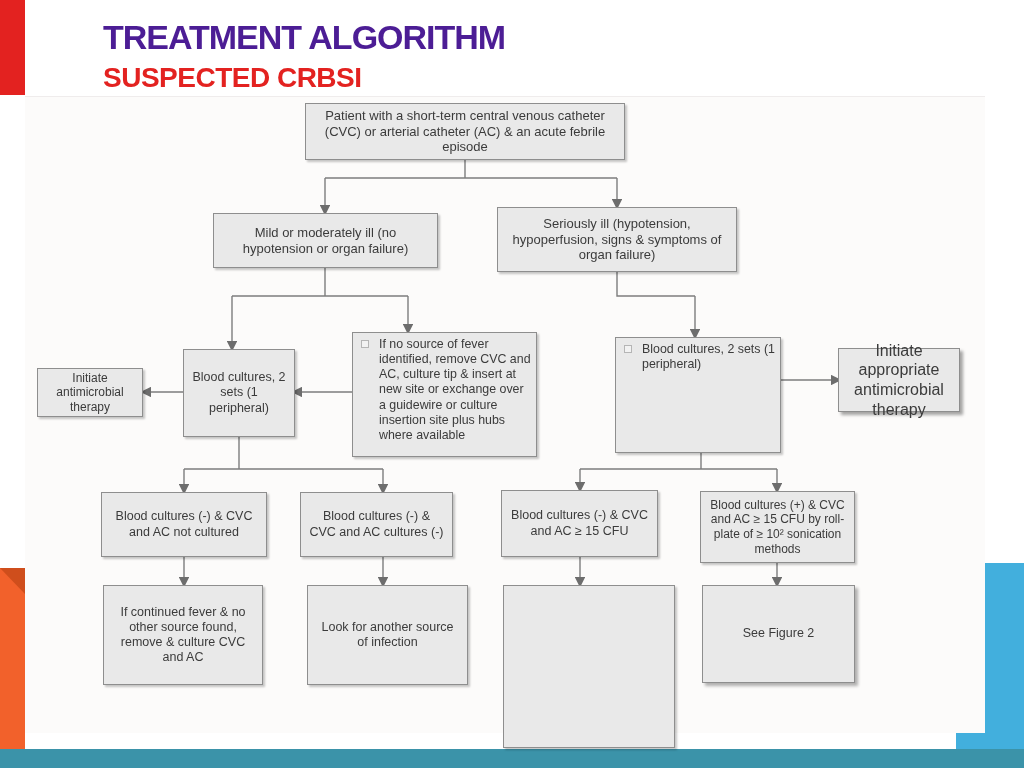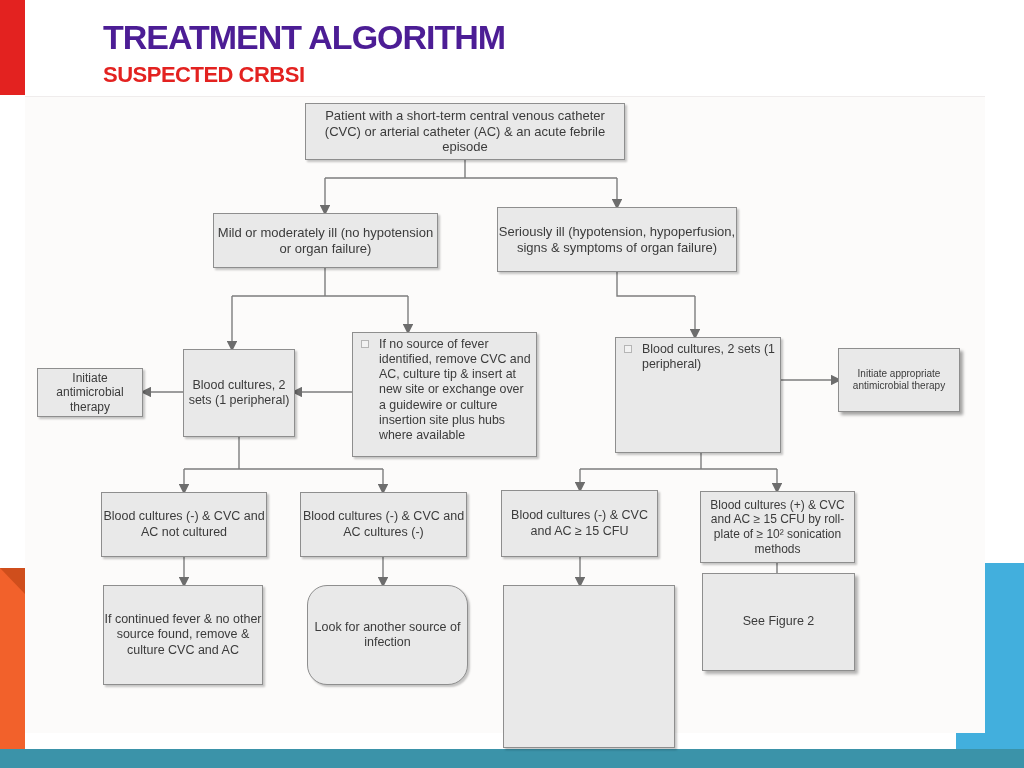--- a/index.html
+++ b/index.html
@@ -25,59 +25,59 @@
   .teal-wedge{left:0;top:738px;width:26px;height:14px;background:var(--teal);
     clip-path:polygon(0 0,100% 100%,0 100%);}
   .bar-sky-right{left:956px;top:563px;width:68px;height:205px;background:var(--sky);}
   
   .title{
     position:absolute;left:103px;top:18px;margin:0;
     font-size:34px;font-weight:bold;color:#4c1d95;letter-spacing:-1px;
   }
   .subtitle{
     position:absolute;left:103px;top:62px;margin:0;
-    font-size:22px;font-weight:bold;color:var(--red);letter-spacing:-0.5px;
+    font-size:28px;font-weight:bold;color:var(--red);letter-spacing:-0.5px;
   }
   
   .chart-bg{position:absolute;left:25px;top:96px;width:960px;height:637px;
     background:#fcfbfa;border-top:1px solid #efecec;}
   svg.connectors{position:absolute;left:0;top:0;width:1024px;height:768px;}
   .node{
     position:absolute;background:var(--box-fill);
     border:1.6px solid var(--box-border);
     color:var(--text);font-size:12.5px;line-height:1.22;
     display:flex;align-items:center;justify-content:center;text-align:center;
-    padding:2px 0;box-shadow:2px 2px 2px rgba(0,0,0,0.22);
+    padding:2px 8px;box-shadow:2px 2px 2px rgba(0,0,0,0.22);
   }
   .node.bullets{align-items:flex-start;justify-content:flex-start;text-align:left;padding:4px 5px 5px 7px;}
   .bullet-list{display:flex;flex-direction:column;gap:1px;width:100%;}
   .bullet-item{display:flex;align-items:flex-start;}
   .bullet-square{
     flex:none;width:8px;height:8px;margin:3px 10px 0 1px;
     background:#f2f2f2;border:1px solid #b5b5b5;
   }
   .italic{font-style:italic;}
   .para{display:block;}
   
   #n-patient{left:305px;top:103px;width:320px;height:57px;font-size:13px;}
   #n-mild{left:213px;top:213px;width:225px;height:55px;font-size:13px;}
   #n-serious{left:497px;top:207px;width:240px;height:65px;font-size:13px;}
   #n-consider{left:37px;top:368px;width:106px;height:49px;font-size:12px;}
   #n-blood{left:183px;top:349px;width:112px;height:88px;}
   #n-nosource{left:352px;top:332px;width:185px;height:125px;font-size:12.4px;}
   #n-serious-actions{left:615px;top:337px;width:166px;height:116px;font-size:12.4px;}
-  #n-initiate{left:838px;top:348px;width:122px;height:64px;font-size:10px;box-shadow:3px 3px 3px rgba(0,0,0,0.35);}
+  #n-initiate{left:838px;top:348px;width:122px;height:64px;font-size:16px;box-shadow:3px 3px 3px rgba(0,0,0,0.35);}
   #n-r1{left:101px;top:492px;width:166px;height:65px;}
-  #n-r2{left:300px;top:492px;width:167px;height:65px;}
+  #n-r2{left:300px;top:492px;width:153px;height:65px;}
   #n-r3{left:501px;top:490px;width:157px;height:67px;}
   #n-r4{left:700px;top:491px;width:155px;height:72px;font-size:12px;}
   #n-a1{left:103px;top:585px;width:160px;height:100px;}
-  #n-a2{left:307px;top:585px;width:161px;height:100px;border-radius:20px;}
+  #n-a2{left:307px;top:585px;width:161px;height:100px;}
   #n-a3{left:503px;top:585px;width:172px;height:163px;font-size:12.2px;}
-  #n-a4{left:702px;top:573px;width:153px;height:98px;box-shadow:3px 3px 3px rgba(0,0,0,0.3);}
+  #n-a4{left:702px;top:585px;width:153px;height:98px;box-shadow:3px 3px 3px rgba(0,0,0,0.3);}
 </style>
 </head>
 <body>
 
 <div>
 
   <div class="bar bar-red"></div>
   <div class="bar teal-wedge"></div>
   <div class="bar bar-orange">
       <div class="bevel"></div>

